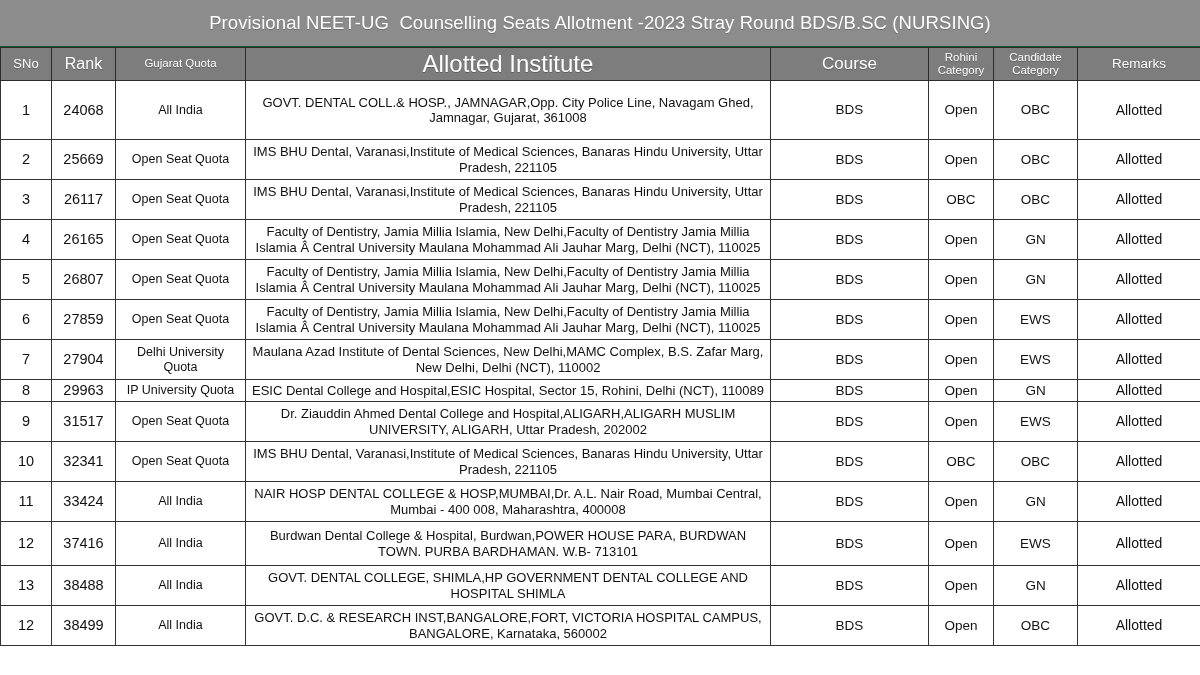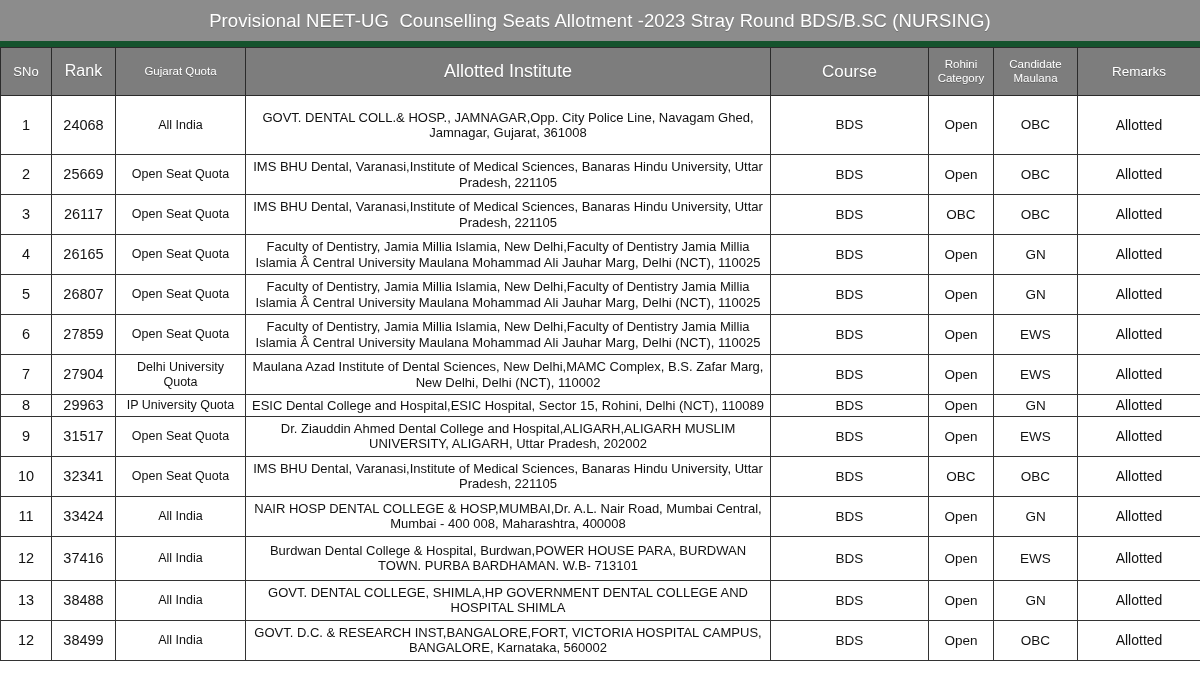--- a/index.html
+++ b/index.html
@@ -18,21 +18,21 @@
     background: #ffffff;
   }
 
   
   .title-bar {
     height: 47px;
     background: #8c8c8c;
     display: flex;
     align-items: center;
     justify-content: center;
-    border-bottom: 6px solid #14532d;
+    border-bottom: 1px solid #14532d;
   }
   .title-bar .title-text {
     color: #ffffff;
     font-size: 18.5px;
     letter-spacing: 0.1px;
     white-space: pre;
     text-shadow: 0 1px 0 rgba(0,0,0,0.22);
   }
 
   
@@ -49,29 +49,29 @@
     text-align: center;
     vertical-align: middle;
     padding: 2px 3px;
     line-height: 1.17;
     overflow: hidden;
   }
   table.allotment thead th {
     background: #7d7d7d;
     color: #ffffff;
     font-weight: normal;
-    height: 48px;
+    height: 32px;
     border-color: #2b2b2b;
     text-shadow: 0 1px 0 rgba(0,0,0,0.25);
   }
   
   th.h-sno      { font-size: 13px; }
   th.h-rank     { font-size: 16px; }
   th.h-quota    { font-size: 11.5px; }
-  th.h-inst     { font-size: 18px; }
+  th.h-inst     { font-size: 24px; }
   th.h-course   { font-size: 17px; }
   th.h-allotcat { font-size: 11.5px; }
   th.h-candcat  { font-size: 11.5px; }
   th.h-remarks  { font-size: 13.5px; }
 
   
   col.c-sno      { width: 51px; }
   col.c-rank     { width: 64px; }
   col.c-quota    { width: 130px; }
   col.c-inst     { width: 525px; }
@@ -112,21 +112,21 @@
     <thead>
       <tr>
         <th class="h-sno">SNo</th>
         <th class="h-rank">Rank</th>
         <th class="h-quota">Gujarat Quota</th>
         <th class="h-inst">Allotted Institute</th>
         <th class="h-course">Course</th>
         <th class="h-allotcat" style="white-space:pre-line">Rohini
 Category</th>
         <th class="h-candcat" style="white-space:pre-line">Candidate
-Maulana</th>
+Category</th>
         <th class="h-remarks">Remarks</th>
       </tr>
     </thead>
     <tbody id="table-body">
         <tr style="height: 59px;">
           <td class="cell-sno">1</td>
           <td class="cell-rank">24068</td>
           <td class="cell-quota">All India</td>
           <td class="cell-institute">GOVT. DENTAL COLL.&amp; HOSP., JAMNAGAR,Opp. City Police Line,
 Navagam Ghed,

